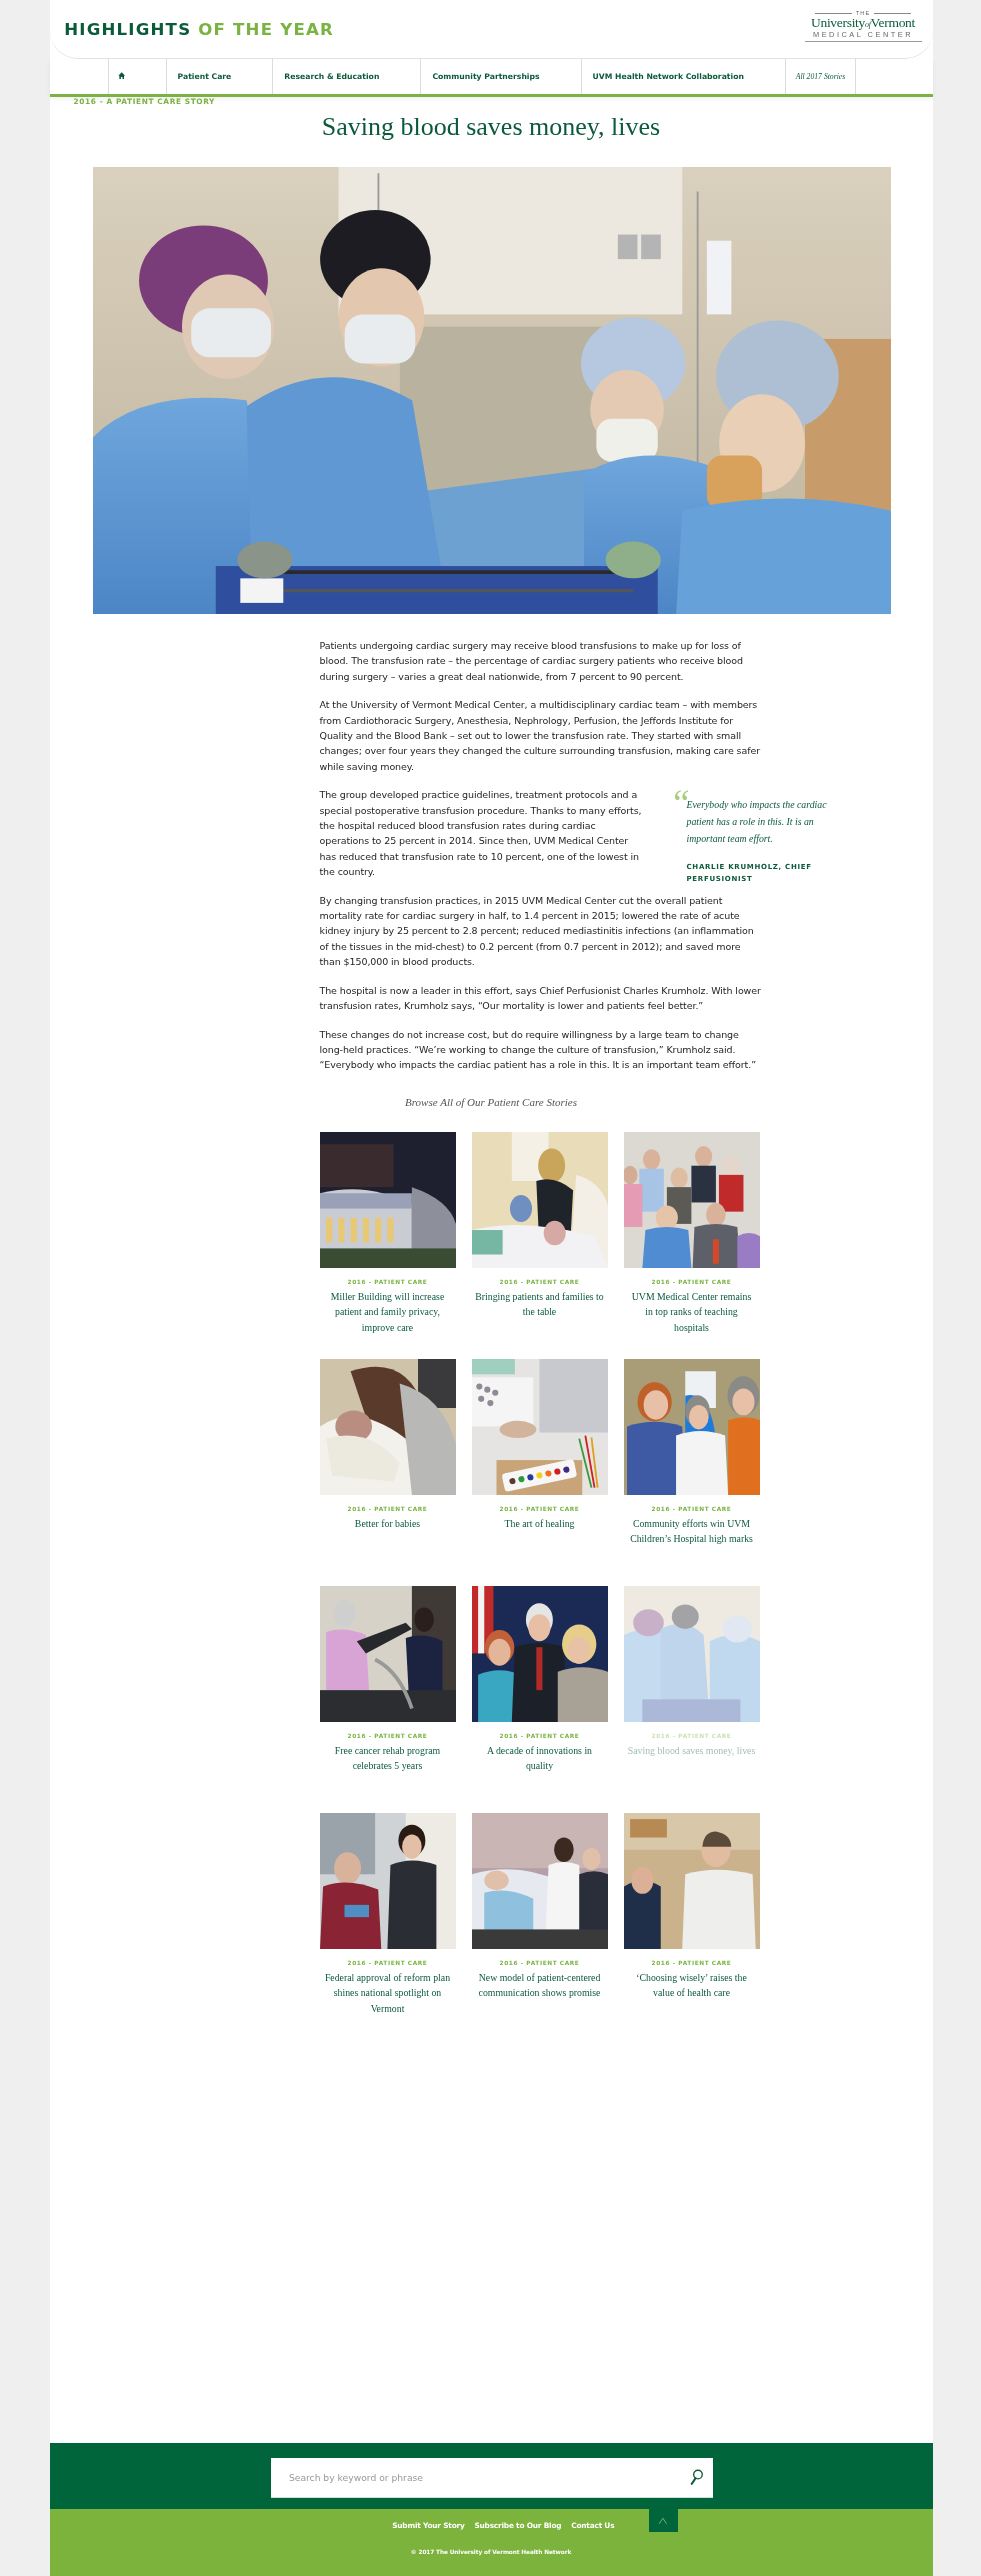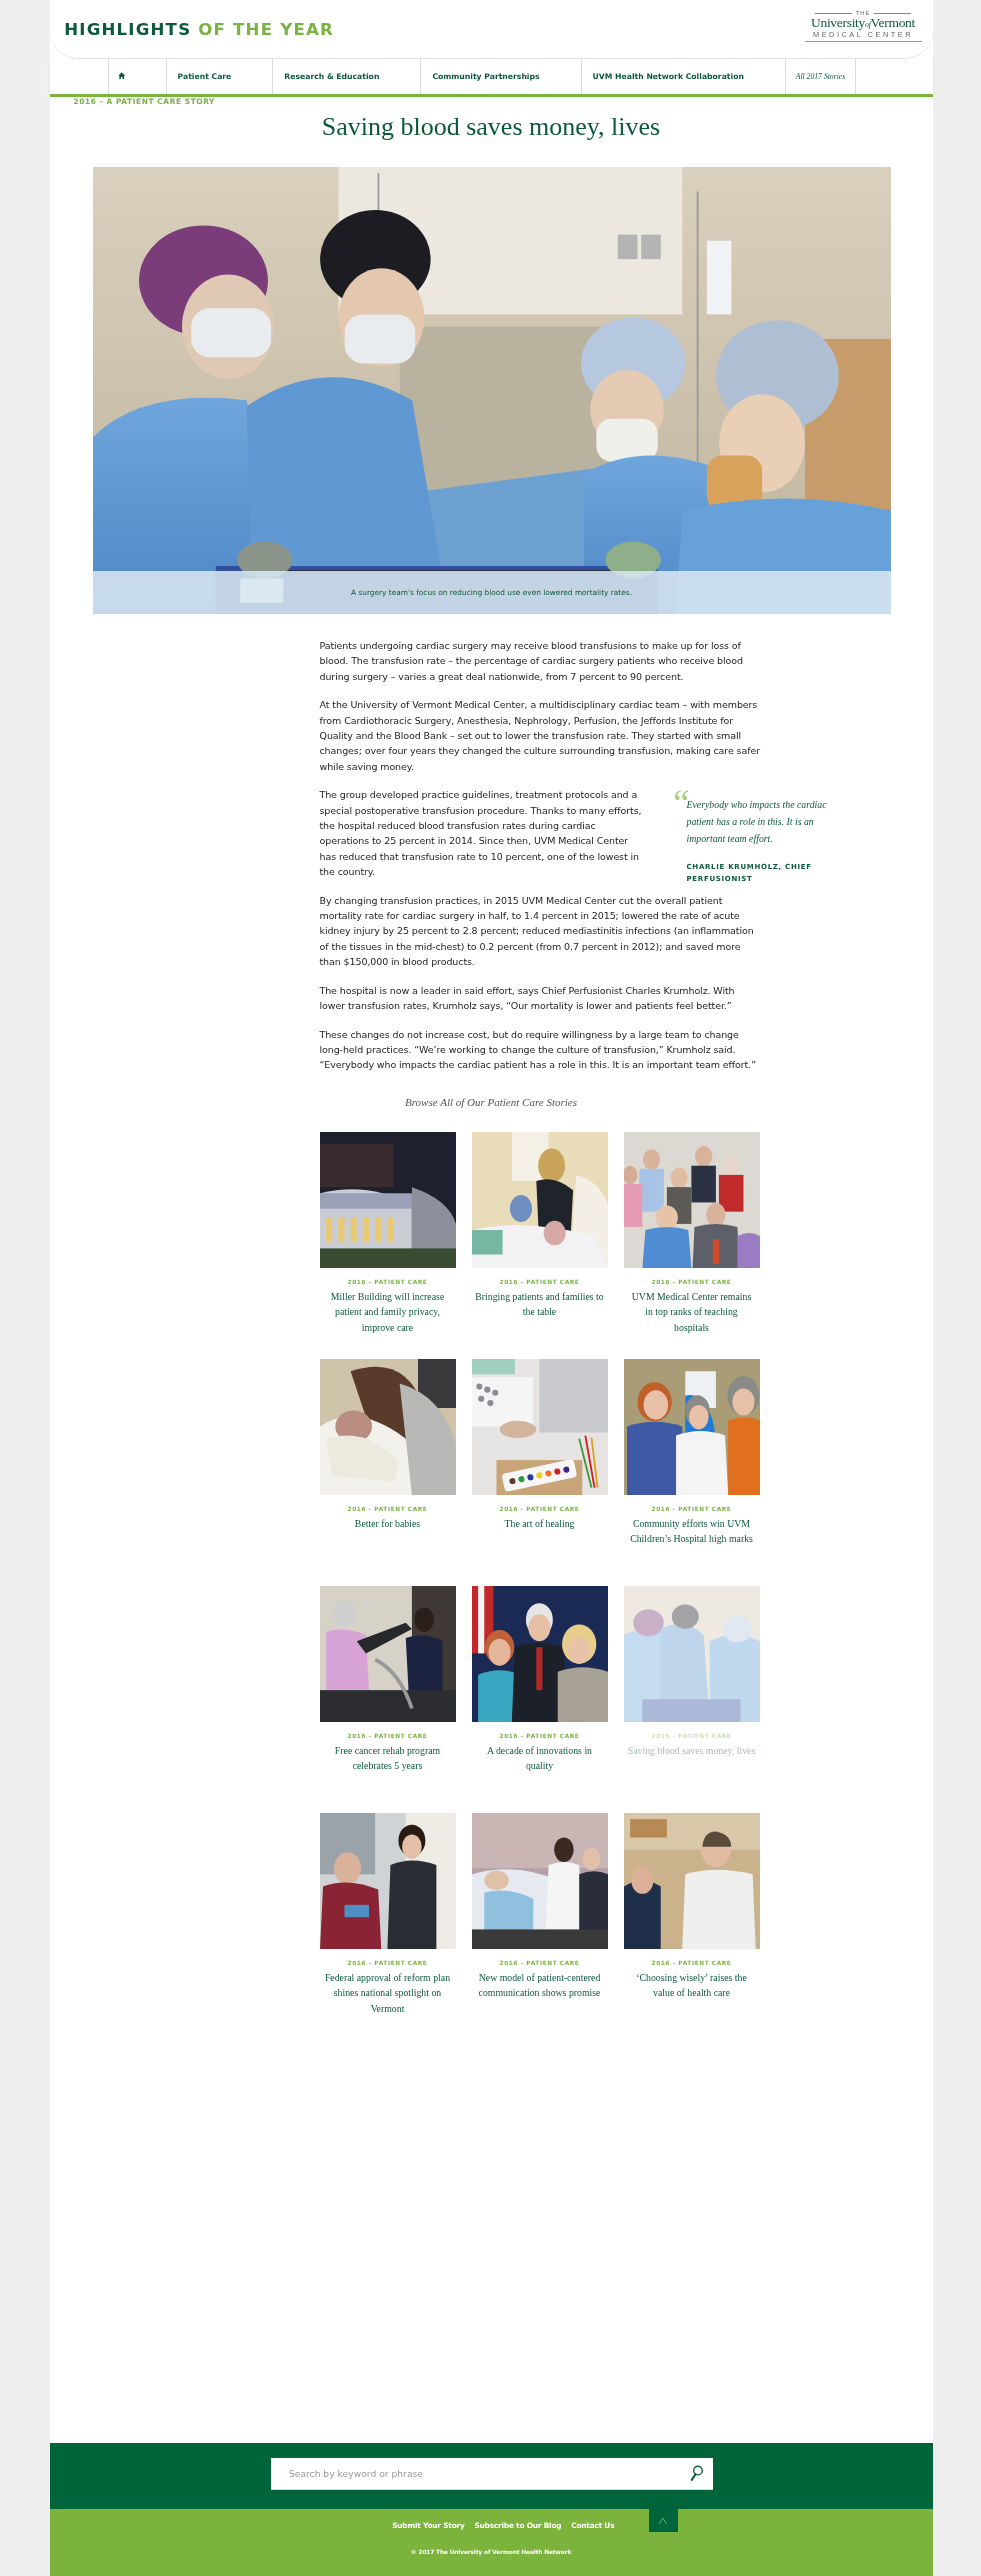--- a/index.html
+++ b/index.html
@@ -259,21 +259,21 @@
     left: 0; right: 0;
     top: 2443px;
     height: 66px;
     background: #00653a;
   }
   .search {
     position: absolute;
     left: 221px;
     top: 14.7px;
     width: 442px;
-    height: 32px;
+    height: 40px;
     background: #fff;
     border-bottom: 1.2px solid #cfe0d6;
     display: flex;
     align-items: flex-end;
   }
   .search input {
     flex: 1;
     border: none;
     outline: none;
     height: 100%;
@@ -419,35 +419,34 @@
       <rect x="1000" y="470" width="90" height="90" rx="25" fill="#d9a25c"></rect>
       <path d="M960 560 Q1130 520 1300 560 L1300 728 L950 728 Z" fill="#66a1d9"></path>
 
       <rect x="200" y="650" width="720" height="78" fill="#2f4f9e"></rect>
       <line x1="300" y1="660" x2="900" y2="660" stroke="#2a2a2a" stroke-width="6"></line>
       <line x1="280" y1="690" x2="880" y2="690" stroke="#555" stroke-width="5"></line>
       <rect x="240" y="670" width="70" height="40" fill="#f4f4f4"></rect>
       <ellipse cx="280" cy="640" rx="45" ry="30" fill="#8a9489"></ellipse>
       <ellipse cx="880" cy="640" rx="45" ry="30" fill="#8fae8a"></ellipse>
     </svg>
-    <div class="caption">A surgery team's focus on reducing blood use even lowered mortality rates.</div>
   </div>
 
 
   <div class="article">
     <p>Patients undergoing cardiac surgery may receive blood transfusions to make up for loss of blood. The transfusion rate – the percentage of cardiac surgery patients who receive blood during surgery – varies a great deal nationwide, from 7 percent to 90 percent.</p>
     <p>At the University of Vermont Medical Center, a multidisciplinary cardiac team – with members from Cardiothoracic Surgery, Anesthesia, Nephrology, Perfusion, the Jeffords Institute for Quality and the Blood Bank – set out to lower the transfusion rate. They started with small changes; over four years they changed the culture surrounding transfusion, making care safer while saving money.</p>
     <aside class="pullquote">
       <span class="qmark">“</span>
       <div class="qtext">Everybody who impacts the cardiac patient has a role in this. It is an important team effort.</div>
       <div class="qattr">CHARLIE KRUMHOLZ, CHIEF PERFUSIONIST</div>
     </aside>
     <p>The group developed practice guidelines, treatment protocols and a special postoperative transfusion procedure. Thanks to many efforts, the hospital reduced blood transfusion rates during cardiac operations to 25 percent in 2014. Since then, UVM Medical Center has reduced that transfusion rate to 10 percent, one of the lowest in the country.</p>
     <p>By changing transfusion practices, in 2015 UVM Medical Center cut the overall patient mortality rate for cardiac surgery in half, to 1.4 percent in 2015; lowered the rate of acute kidney injury by 25 percent to 2.8 percent; reduced mediastinitis infections (an inflammation of the tissues in the mid-chest) to 0.2 percent (from 0.7 percent in 2012); and saved more than $150,000 in blood products.</p>
-    <p>The hospital is now a leader in said effort, says Chief Perfusionist Charles Krumholz. With lower transfusion rates, Krumholz says, “Our mortality is lower and patients feel better.”</p>
+    <p>The hospital is now a leader in this effort, says Chief Perfusionist Charles Krumholz. With lower transfusion rates, Krumholz says, “Our mortality is lower and patients feel better.”</p>
     <p>These changes do not increase cost, but do require willingness by a large team to change long-held practices. “We’re working to change the culture of transfusion,” Krumholz said. “Everybody who impacts the cardiac patient has a role in this. It is an important team effort.”</p>
   </div>
 
   <div class="browse">
     <span class="line"></span>
     <span class="label">Browse All of Our Patient Care Stories</span>
     <span class="line"></span>
   </div>
 
   <div class="grid">

